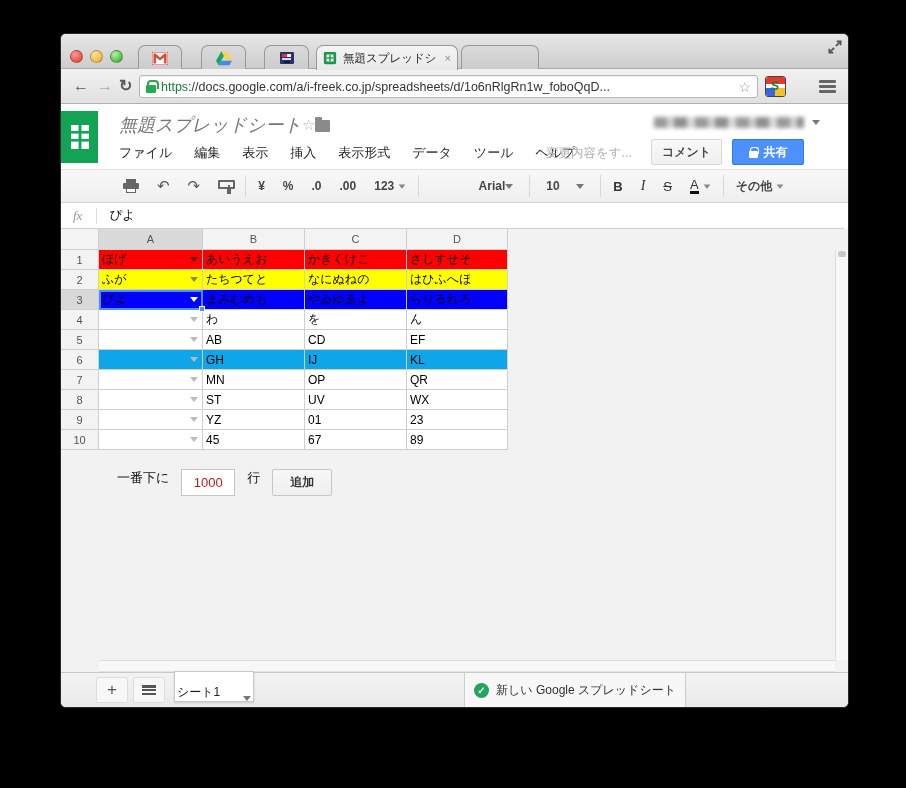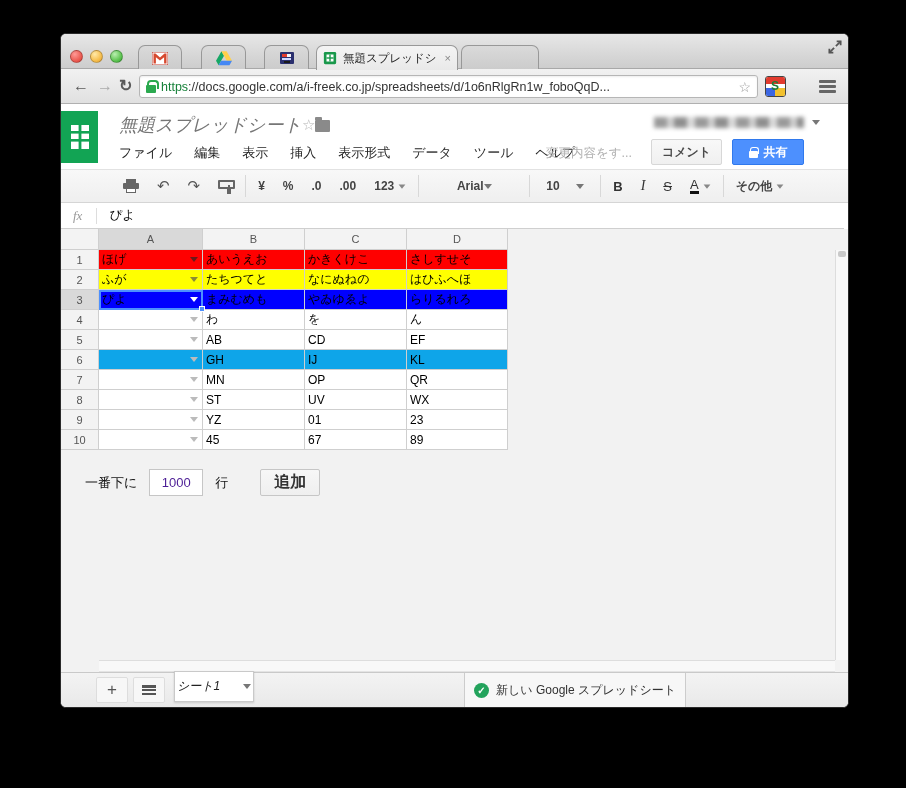--- a/index.html
+++ b/index.html
@@ -79,21 +79,21 @@
   
   .toolbar { position:absolute; top:135px; left:0; right:0; height:34px;
              background:linear-gradient(#f8f8f8,#efefef); border-top:1px solid #e2e2e2; border-bottom:1px solid #d5d5d5;
              display:flex; align-items:center; padding-left:62px; }
   .tbgroup { display:flex; align-items:center; gap:18px; }
   .tbsep { width:1px; height:22px; background:#d8d8d8; margin:0 12px; }
   .tbicon { font-size:15px; color:#555; line-height:16px; }
   .tbtxt { font-size:12px; font-weight:bold; color:#444; }
   .dd { display:flex; align-items:center; gap:4px; }
   .dd .caret { border-top-color:#888; transform:scale(.85); }
-  .fontbox { width:86px; display:flex; justify-content:center; align-items:center; padding:0 4px; }
+  .fontbox { width:86px; display:flex; justify-content:flex-end; align-items:center; padding:0 4px; }
   .sizebox { width:46px; display:flex; justify-content:space-between; align-items:center; padding:0 4px; }
   .b-btn { font-weight:bold; font-size:13px; color:#333; }
   .i-btn { font-style:italic; font-family:"Liberation Serif",serif; font-size:14px; color:#333; }
   .s-btn { text-decoration:line-through; font-size:13px; color:#333; }
   .a-btn { font-size:13px; color:#333; border-bottom:3px solid #111; line-height:13px; }
   .printer { width:16px; height:14px; position:relative; }
   .printer:before { content:""; position:absolute; left:3px; top:0; width:10px; height:4px; background:#666; }
   .printer:after { content:""; position:absolute; left:0; top:4px; width:16px; height:6px; background:#666; border-radius:1px; }
   .printer .tray { position:absolute; left:3px; top:8px; width:10px; height:6px; background:#fff; border:1px solid #666; }
   .roller { width:15px; height:15px; position:relative; }
@@ -121,43 +121,43 @@
   .cells { flex:1; display:flex; }
   .cell { border-right:1px solid #cfcfcf; border-bottom:1px solid #cfcfcf; display:flex; align-items:center;
           padding-left:3px; position:relative; overflow:hidden; }
   .w0 { width:104px; } .w1 { width:102px; } .w2 { width:102px; } .w3 { width:101px; }
   .ctxt { font-size:12px; color:#000; white-space:nowrap; overflow:hidden; flex:1; }
   .varrow { flex:none; width:0; height:0; border-left:4px solid transparent; border-right:4px solid transparent;
             border-top:5px solid #bbb; margin-right:4px; }
   .selbox { position:absolute; left:38px; top:61px; width:104px; height:20px; border:2px solid #4d90fe; pointer-events:none; z-index:5; }
   .selhandle { position:absolute; right:-4px; bottom:-4px; width:6px; height:6px; background:#4d90fe; border:1px solid #fff; }
 
-  .addrow { position:absolute; left:24px; top:240px; display:flex; align-items:center; gap:12px; }
+  .addrow { position:absolute; left:56px; top:240px; display:flex; align-items:flex-start; gap:12px; }
   .addrow label { font-size:13px; color:#111; }
   .addrow input { width:54px; height:27px; border:1px solid #c6c6c6; text-align:center; font-size:13px;
-                  font-family:"Liberation Sans",sans-serif; color:#4c1d95; background:#fff; }
+                  font-family:"Liberation Sans",sans-serif; color:#b91c1c; background:#fff; }
   .addrow .btn.add { width:60px; height:27px; background:linear-gradient(#f7f7f7,#efefef);
-                     border:1px solid #c6c6c6; color:#333; font-size:16px;margin-left:20px; }
+                     border:1px solid #c6c6c6; color:#333; font-size:12px; }
 
   .vscroll { position:absolute; right:0; top:21px; bottom:12px; width:13px; background:#f8f8f8; border-left:1px solid #ddd; }
   .vthumb { position:absolute; top:1px; left:2px; width:8px; height:6px; background:#c9c9c9; border-radius:2px; }
   .hscroll { position:absolute; left:38px; right:13px; bottom:0; height:12px; background:#f8f8f8;
              border-top:1px solid #ddd; border-bottom:1px solid #e4e4e4; }
 
   
   .bottombar { position:absolute; bottom:0; left:0; right:0; height:35px;
                background:linear-gradient(#f3f3f3,#e9e9e9); border-top:1px solid #c9c9c9; }
   .bb-btn { position:absolute; top:4px; width:32px; height:26px; border-radius:2px; background:#f7f7f7;
             border:1px solid #ddd; display:flex; align-items:center; justify-content:center; color:#555; }
   .bb-plus { left:35px; font-size:17px; }
   .bb-list { left:72px; }
   .bb-list .bar { width:14px; height:2.5px; background:#555; margin:1.25px 0; }
   .sheettab { position:absolute; left:113px; top:-2px; width:80px; height:31px; background:#fff;
               border:1px solid #c9c9c9; box-shadow:0 1px 2px rgba(0,0,0,.15);
-              display:flex; align-items:center; justify-content:center; gap:23px;font-style:italic; }
+              display:flex; align-items:flex-end; justify-content:center; gap:23px; }
   .sheettab span { font-size:12px; color:#222; }
   .promo { position:absolute; left:403px; top:0; width:222px; height:34px; background:#f7f7f7;
            border-left:1px solid #ccc; border-right:1px solid #ccc;
            display:flex; align-items:center; justify-content:center; gap:7px; }
   .check-circle { width:15px; height:15px; border-radius:50%; color:#fff; font-size:10px; font-weight:bold;
                   display:flex; align-items:center; justify-content:center; }
   .promo-text { font-size:12px; color:#333; }
 
   svg { display:block; }
 </style>

